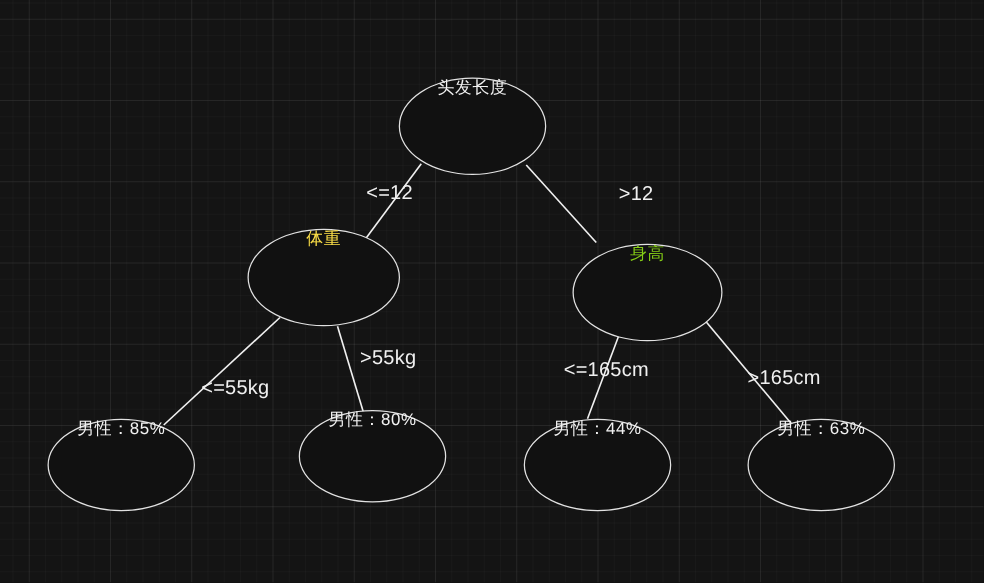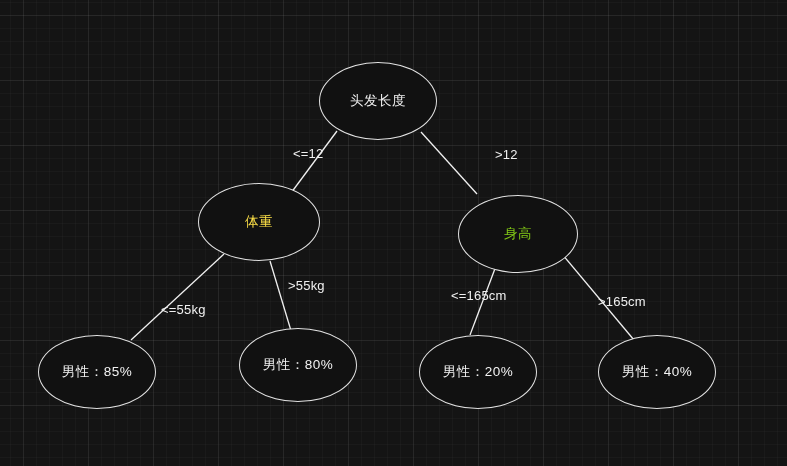--- a/index.html
+++ b/index.html
@@ -29,35 +29,35 @@
     width: 787px;
     height: 466px;
   }
   .node {
     position: absolute;
     box-sizing: border-box;
     border: 1.4px solid #e2e2e2;
     border-radius: 50%;
     background: #111111;
     display: flex;
-    align-items: center;
+    align-items: flex-start;
     justify-content: center;
     color: #f2f2f2;
     font-size: 13.5px;
     letter-spacing: 0.5px;
     white-space: nowrap;
   }
   .node .node-text {
     display: block;
     line-height: 1;
   }
   .edge-label {
     position: absolute;
     color: #f0f0f0;
-    font-size: 13px;
+    font-size: 16px;
     white-space: nowrap;
     letter-spacing: 0.2px;
   }
 </style>
 </head>
 <body>
 
 <div id="canvas">
 
   <svg id="edges" viewBox="0 0 787 466" xmlns="http://www.w3.org/2000/svg">
@@ -81,24 +81,24 @@
       <div class="node" style="left: 458px; top: 195px; width: 120px; height: 78px; border-color: rgb(226, 226, 226); color: #84cc16;">
         <span class="node-text">身高</span>
       </div>
       <div class="node" style="left: 38px; top: 335px; width: 118px; height: 74px; border-color: rgb(226, 226, 226); color: rgb(242, 242, 242);">
         <span class="node-text">男性：85%</span>
       </div>
       <div class="node" style="left: 239px; top: 328px; width: 118px; height: 74px; border-color: rgb(226, 226, 226); color: rgb(242, 242, 242);">
         <span class="node-text">男性：80%</span>
       </div>
       <div class="node" style="left: 419px; top: 335px; width: 118px; height: 74px; border-color: rgb(226, 226, 226); color: rgb(242, 242, 242);">
-        <span class="node-text">男性：20%</span>
+        <span class="node-text">男性：44%</span>
       </div>
       <div class="node" style="left: 598px; top: 335px; width: 118px; height: 74px; border-color: rgb(226, 226, 226); color: rgb(242, 242, 242);">
-        <span class="node-text">男性：40%</span>
+        <span class="node-text">男性：63%</span>
       </div>
     </div>
   <div id="label-layer">
       <div class="edge-label" style="left: 293px; top: 146px; color: rgb(240, 240, 240);">&lt;=12</div>
       <div class="edge-label" style="left: 495px; top: 147px; color: rgb(240, 240, 240);">&gt;12</div>
       <div class="edge-label" style="left: 161px; top: 302px; color: rgb(240, 240, 240);">&lt;=55kg</div>
       <div class="edge-label" style="left: 288px; top: 278px; color: rgb(240, 240, 240);">&gt;55kg</div>
       <div class="edge-label" style="left: 451px; top: 288px; color: rgb(240, 240, 240);">&lt;=165cm</div>
       <div class="edge-label" style="left: 598px; top: 294px; color: rgb(240, 240, 240);">&gt;165cm</div>
     </div>

